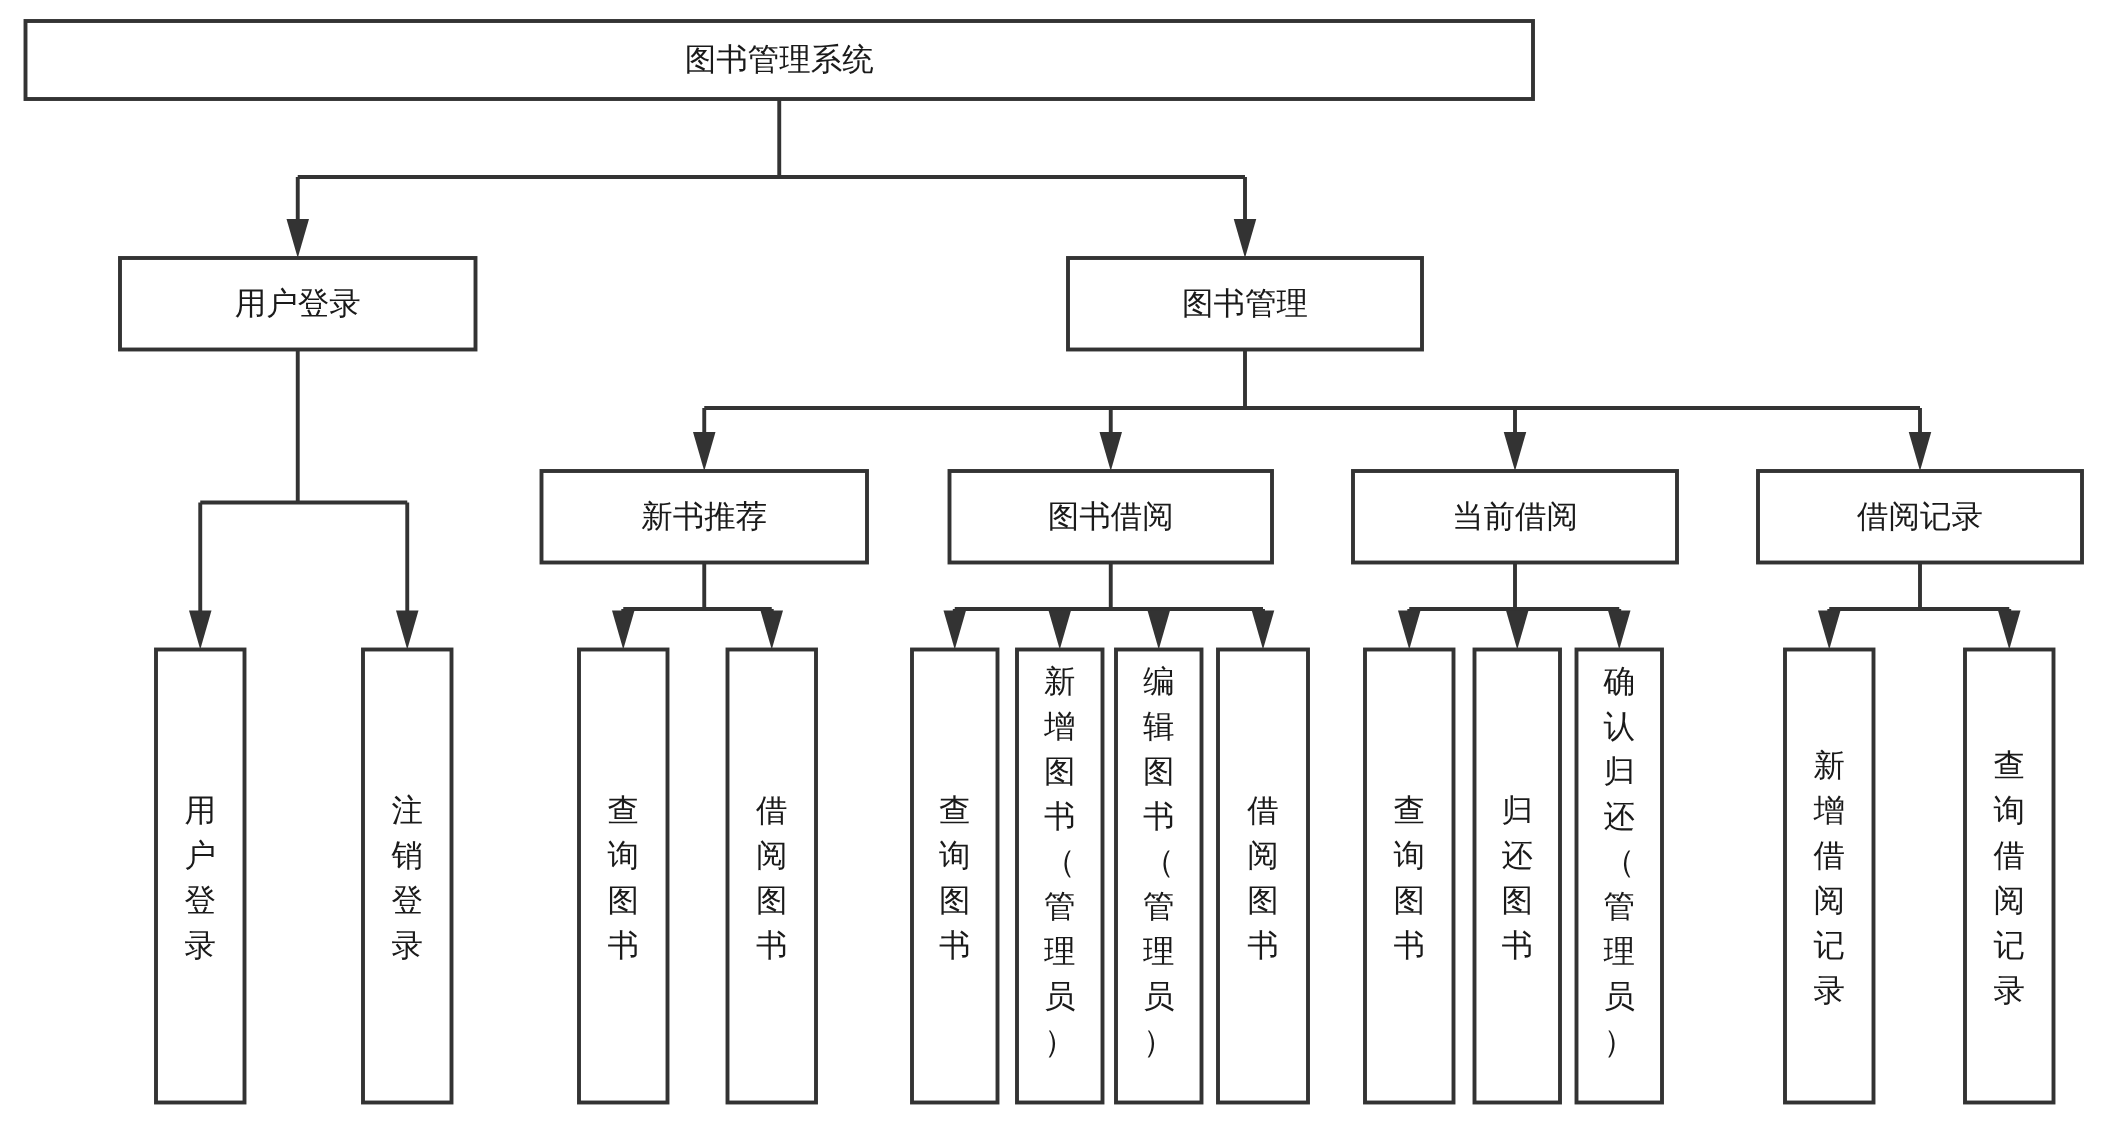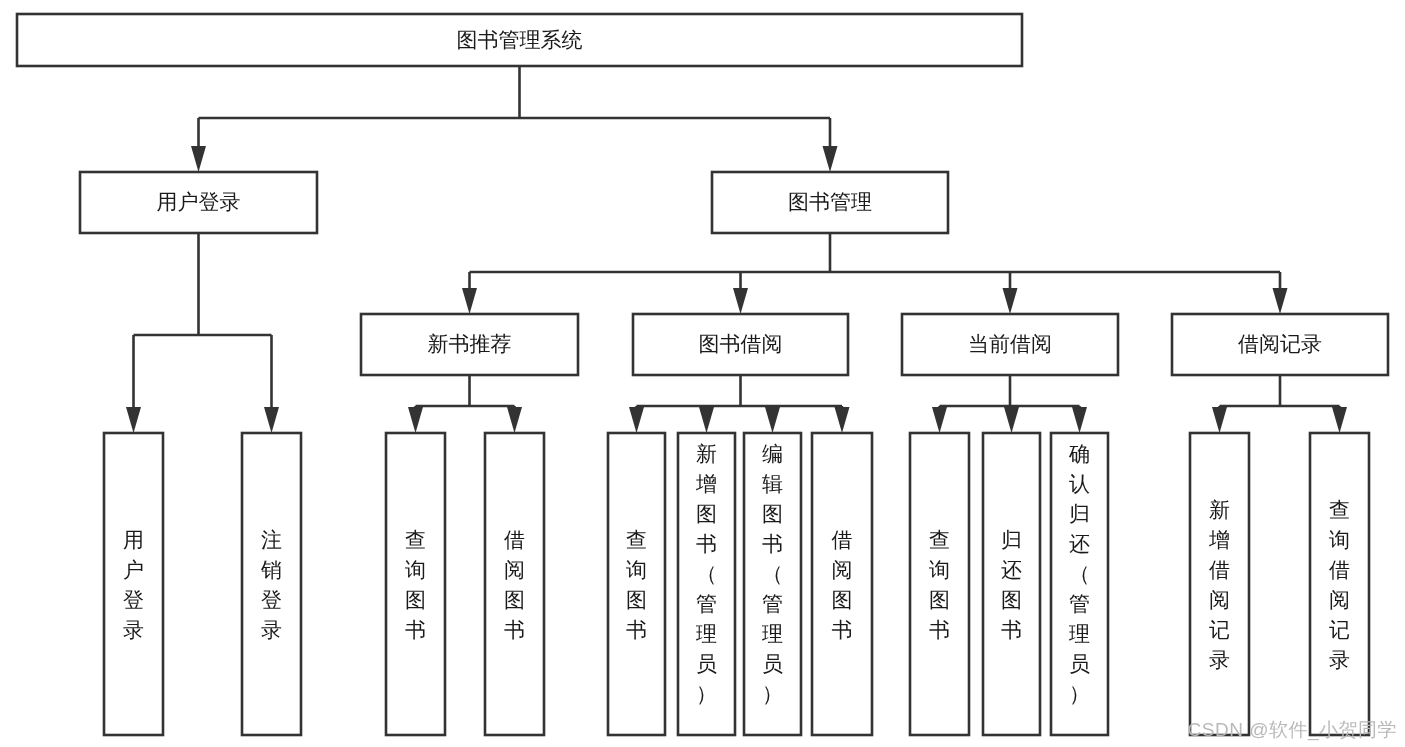--- a/index.html
+++ b/index.html
@@ -214,14 +214,13 @@
         <g>
           <rect x="1190" y="433" width="59" height="302" class="node-box"></rect>
           <text x="1219.5" y="517.4" class="node-label-v"><tspan x="1219.5" dy="0">新</tspan><tspan x="1219.5" dy="30">增</tspan><tspan x="1219.5" dy="30">借</tspan><tspan x="1219.5" dy="30">阅</tspan><tspan x="1219.5" dy="30">记</tspan><tspan x="1219.5" dy="30">录</tspan></text>
         </g>
         <g>
           <rect x="1310" y="433" width="59" height="302" class="node-box"></rect>
           <text x="1339.5" y="517.4" class="node-label-v"><tspan x="1339.5" dy="0">查</tspan><tspan x="1339.5" dy="30">询</tspan><tspan x="1339.5" dy="30">借</tspan><tspan x="1339.5" dy="30">阅</tspan><tspan x="1339.5" dy="30">记</tspan><tspan x="1339.5" dy="30">录</tspan></text>
         </g>
       </g>
   </svg>
-  <div class="watermark-text">CSDN @软件_小贺同学</div>
 </div>
 
 </body></html>

